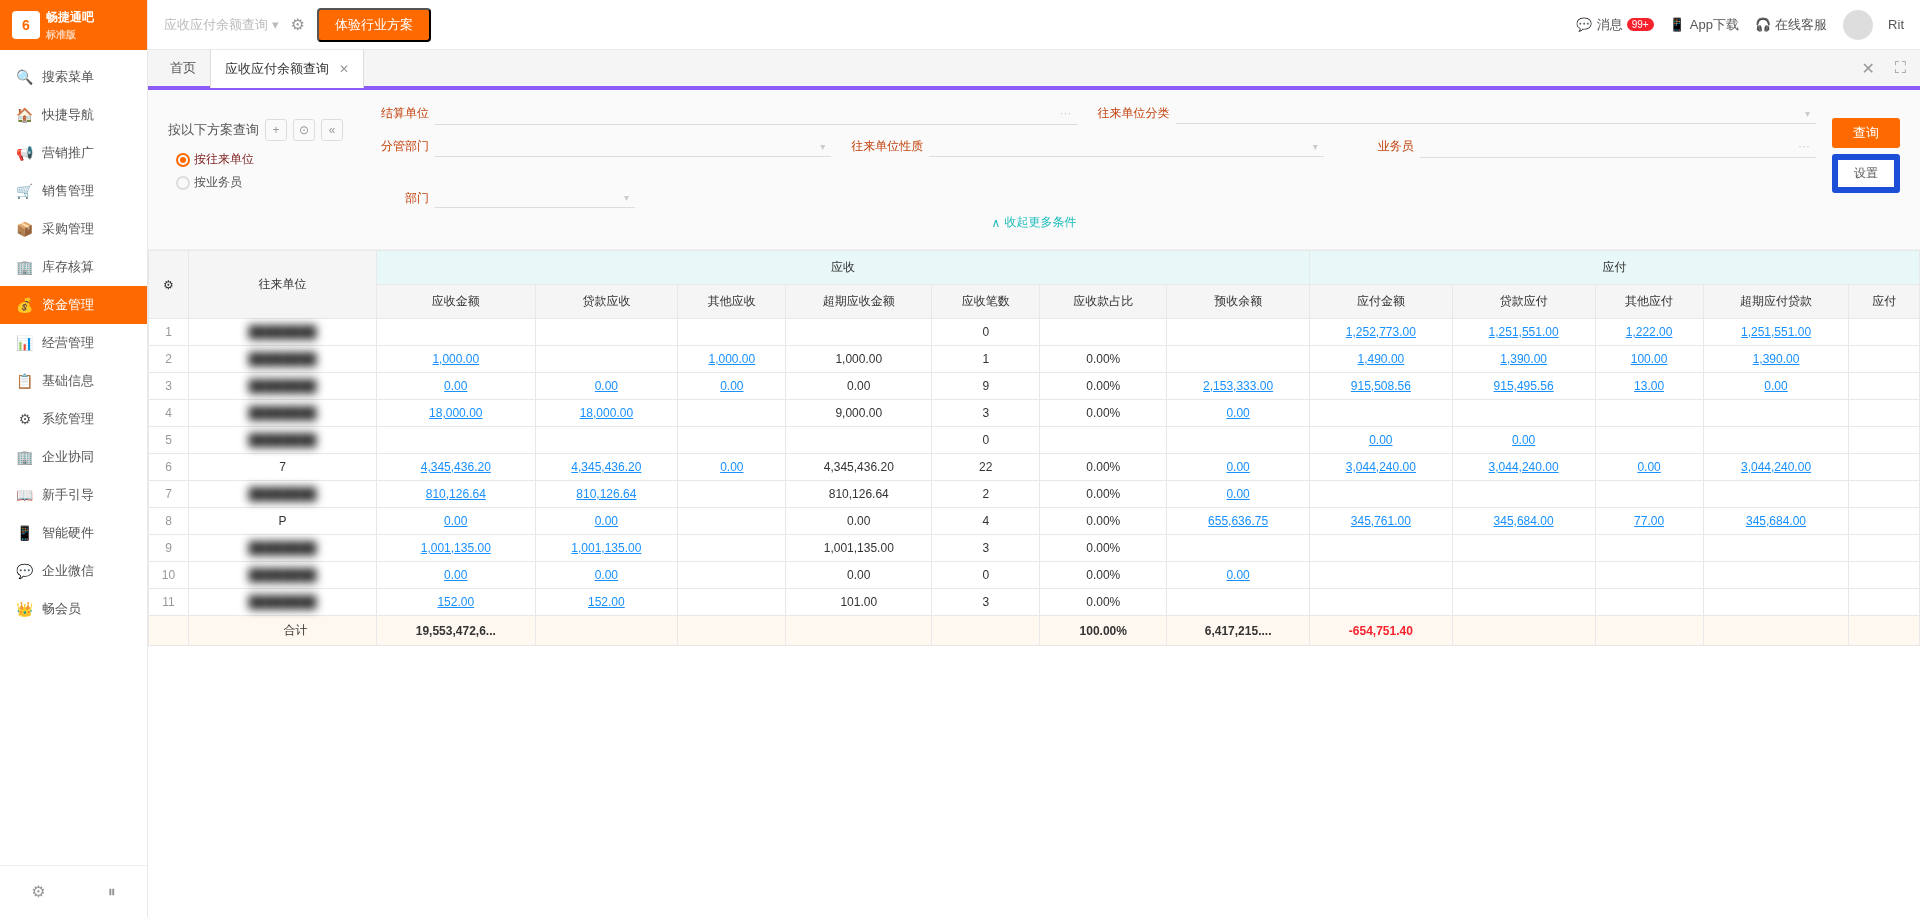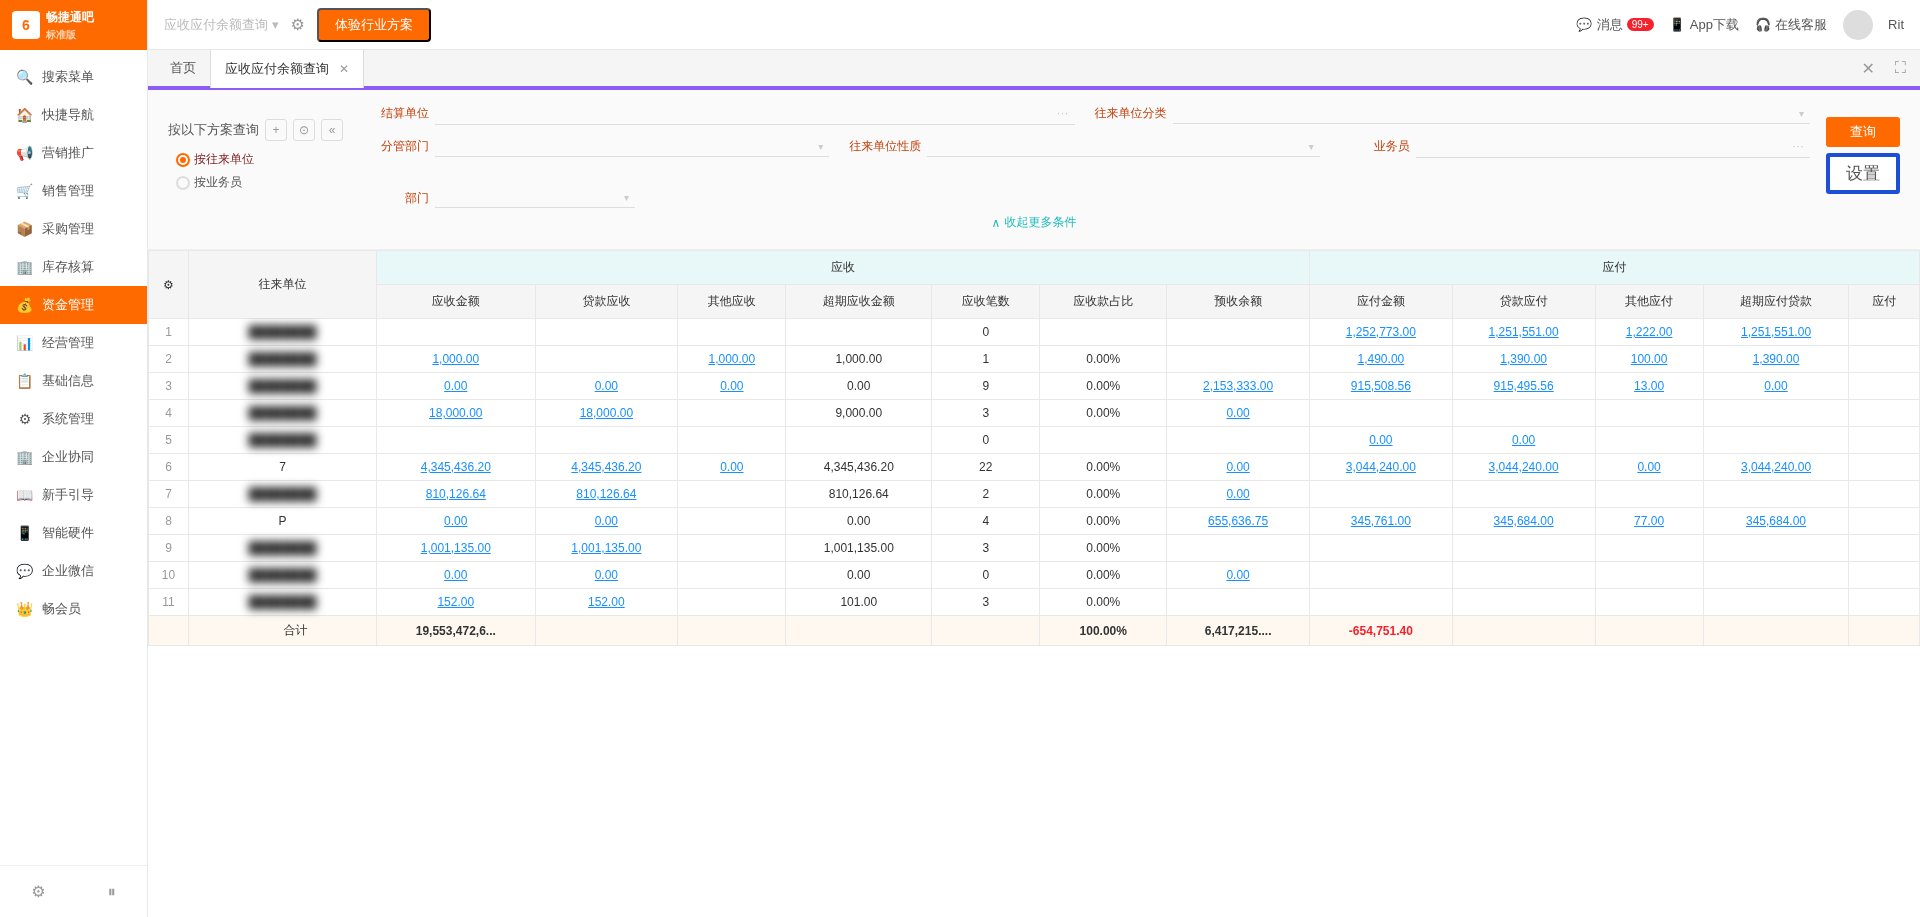--- a/index.html
+++ b/index.html
@@ -98,21 +98,21 @@
       font-size: 12px; outline: none; background: transparent;
       display: flex; align-items: center; justify-content: space-between; cursor: pointer;
     }
     .filter-input .dots { color: #ccc; }
     .chevron-down { color: #ccc; font-size: 10px; }
 
     .filter-collapse { text-align: center; padding: 6px 0; cursor: pointer; color: #1ebcbc; font-size: 12px; display: flex; align-items: center; justify-content: center; gap: 4px; }
 
     .filter-actions { display: flex; flex-direction: column; gap: 6px; }
     .btn-query { background: #ff6a00; color: #fff; border: none; padding: 6px 20px; border-radius: 3px; cursor: pointer; font-size: 13px; }
-    .btn-setting { background: #fff; color: #555; border: 4px solid #1d4ed8; padding: 5px 16px; border-radius: 3px; cursor: pointer; font-size: 17px; }
+    .btn-setting { background: #fff; color: #555; border: 6px solid #1d4ed8; padding: 5px 16px; border-radius: 3px; cursor: pointer; font-size: 12px; }
 
     
     .table-container { overflow: auto; flex: 1; }
     table { width: 100%; border-collapse: collapse; font-size: 12px; }
     thead th {
       background: #f5f5f5; border: 1px solid #e8e8e8;
       padding: 8px 10px; text-align: center; font-weight: normal; color: #333;
       white-space: nowrap; position: sticky; top: 0; z-index: 10;
     }
     thead th.group-header { background: #e8f7f7; color: #333; }

